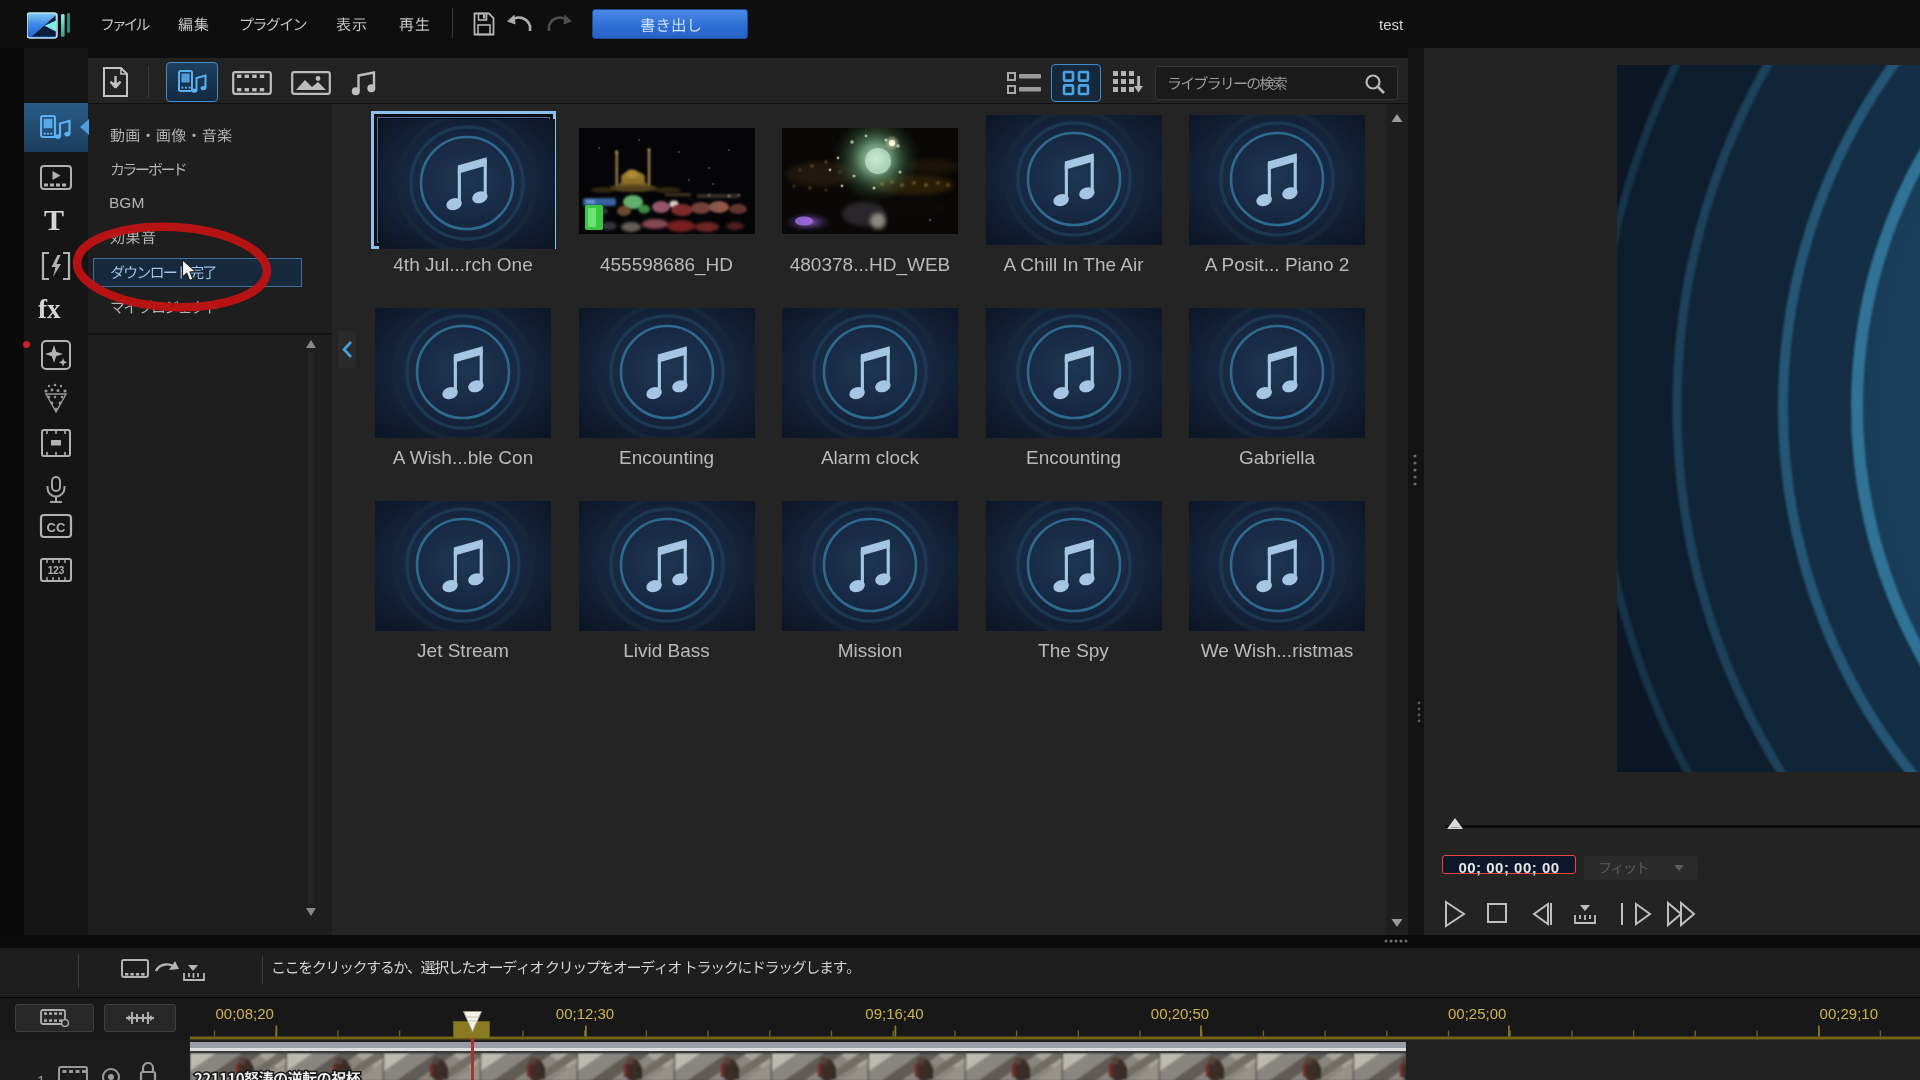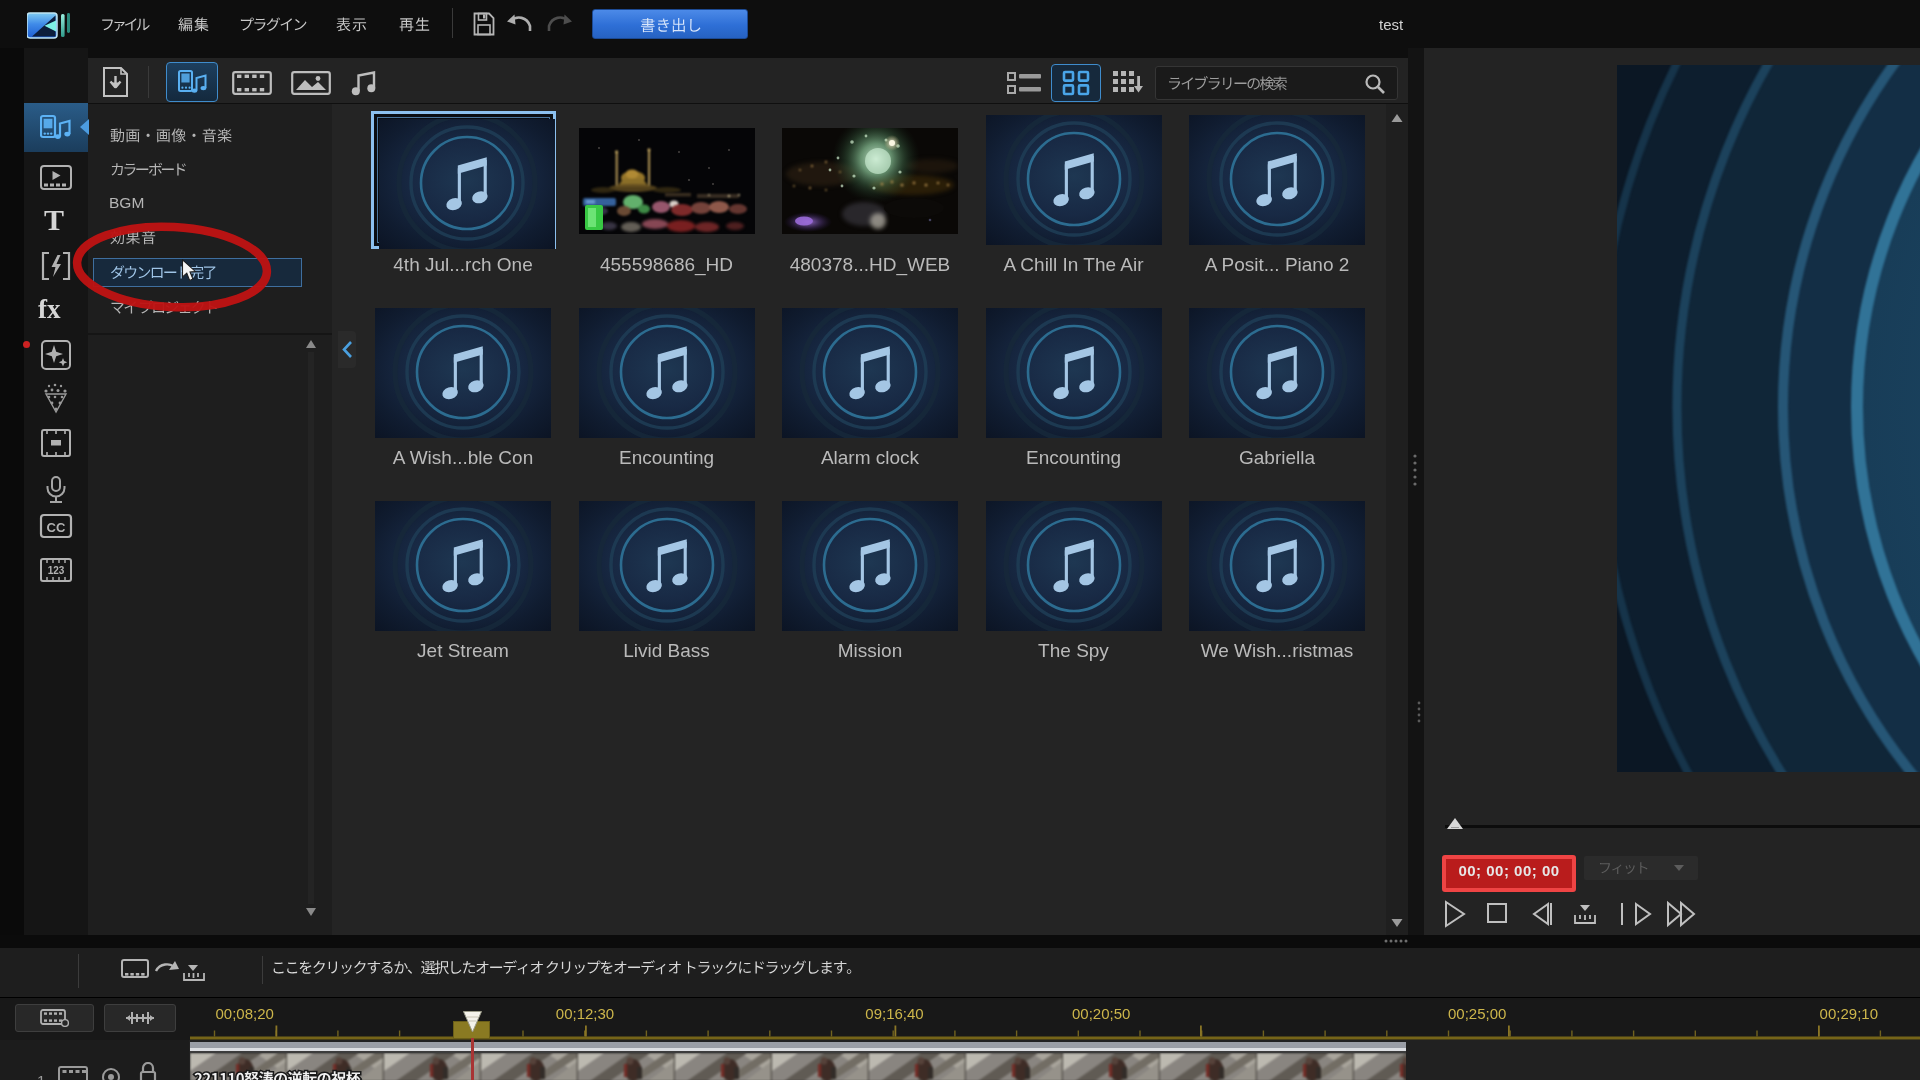--- a/index.html
+++ b/index.html
@@ -716,21 +716,21 @@
 <circle cx="751" cy="342" r="585" stroke="#265676" stroke-width="10"></circle>
 <circle cx="751" cy="342" r="691" stroke="#1c425c" stroke-width="9"></circle>
 <circle cx="751" cy="342" r="772" stroke="#16344a" stroke-width="8"></circle>
 </g>
     </svg></div>
 <div class="abs" style="left:1445px;top:825px;width:475px;height:3px;background:#0c0c0c"></div>
 <svg class="abs" style="left:1445px;top:817px" width="20" height="13">
     <path d="M10 1 L18 12 H2 Z" fill="#d8d8d8"></path>
     <path d="M6 10.5 H14" stroke="#9a9a9a" stroke-width="1"></path>
   </svg>
-<div class="abs" style="left:1442px;top:855px;width:134px;height:37px;background:#b91c1c;border:4px solid #ef4444;border-radius:3px;
+<div class="abs" style="left:1442px;top:855px;width:134px;height:19px;background:#0f172a;border:1px solid #ef4444;border-radius:3px;
 color:#e6e6e6;font-size:15px;font-weight:bold;text-align:center;line-height:23px;letter-spacing:0.5px">00; 00; 00; 00</div>
 <div class="abs" style="left:1584px;top:856px;width:114px;height:24px;background:#2b2b2b;border-radius:2px"></div>
 <svg style="position:absolute;left:1598px;top:856px;overflow:visible" width="54" height="23">
     <path transform="translate(0,17)" d="M12.1 -9.3 11.2 -9.9C10.9 -9.8 10.7 -9.8 10.5 -9.8C9.8 -9.8 4.2 -9.8 3.4 -9.8C3.0 -9.8 2.4 -9.8 2.0 -9.9V-8.6C2.4 -8.7 2.9 -8.7 3.4 -8.7C4.2 -8.7 9.8 -8.7 10.6 -8.7C10.4 -7.3 9.7 -5.4 8.8 -4.1C7.6 -2.6 6.0 -1.4 3.3 -0.7L4.2 0.3C6.8 -0.5 8.5 -1.8 9.8 -3.4C10.9 -4.9 11.5 -7.1 11.8 -8.6C11.9 -8.9 12.0 -9.1 12.1 -9.3ZM14.2 -3.6 14.7 -2.6C16.3 -3.1 17.9 -3.8 19.1 -4.4V-0.1C19.1 0.3 19.1 0.9 19.1 1.1H20.4C20.3 0.9 20.3 0.3 20.3 -0.1V-5.1C21.6 -6.0 22.7 -7.0 23.4 -7.7L22.6 -8.6C21.9 -7.7 20.6 -6.5 19.2 -5.7C18.1 -5.0 16.1 -4.0 14.2 -3.6ZM31.8 -8.1 30.7 -7.7C31.0 -7.1 31.7 -5.3 31.8 -4.7L32.9 -5.0C32.7 -5.7 32.0 -7.5 31.8 -8.1ZM36.8 -7.3 35.6 -7.7C35.4 -5.9 34.7 -4.1 33.7 -2.9C32.5 -1.4 30.8 -0.4 29.1 0.1L30.1 1.1C31.6 0.4 33.3 -0.6 34.6 -2.3C35.6 -3.5 36.2 -5.0 36.6 -6.6C36.7 -6.8 36.7 -7.0 36.8 -7.3ZM28.5 -7.4 27.5 -7.0C27.7 -6.5 28.5 -4.5 28.7 -3.8L29.8 -4.2C29.5 -4.9 28.8 -6.8 28.5 -7.4ZM42.2 -1.2C42.2 -0.7 42.2 -0.0 42.1 0.4H43.5C43.4 -0.0 43.4 -0.8 43.4 -1.2L43.4 -5.9C44.9 -5.4 47.4 -4.4 48.9 -3.6L49.4 -4.8C47.9 -5.5 45.2 -6.5 43.4 -7.1V-9.4C43.4 -9.8 43.4 -10.4 43.5 -10.8H42.1C42.2 -10.4 42.2 -9.8 42.2 -9.4C42.2 -8.2 42.2 -2.0 42.2 -1.2Z" fill="#5c5c5c"></path>
   </svg>
 <svg class="abs" style="left:1672px;top:863px" width="14" height="10">
     <path d="M2 2 L7 8 L12 2 Z" fill="#5c5c5c"></path>
   </svg>
 <svg class="abs" style="left:1443px;top:899px" width="260" height="30" viewBox="0 0 260 30">
 <g stroke="#bfbfbf" stroke-width="2" fill="none">
@@ -825,21 +825,21 @@
     <rect x="85.5" y="27.5" width="1.8" height="11" fill="#8a7626"></rect>
     <rect x="395.0" y="27.5" width="1.8" height="11" fill="#8a7626"></rect>
     <rect x="704.5" y="27.5" width="1.8" height="11" fill="#8a7626"></rect>
     <rect x="1010.0" y="27.5" width="1.8" height="11" fill="#8a7626"></rect>
     <rect x="1318.0" y="27.5" width="1.8" height="11" fill="#8a7626"></rect>
     <rect x="1628.0" y="27.5" width="1.8" height="11" fill="#8a7626"></rect>
   </svg>
 <div class="abs" style="left:215.5px;top:1005px;width:120px;font-size:15px;color:#cdb64b">00;08;20</div>
 <div class="abs" style="left:525px;top:1005px;width:120px;text-align:center;font-size:15px;color:#cdb64b">00;12;30</div>
 <div class="abs" style="left:834.5px;top:1005px;width:120px;text-align:center;font-size:15px;color:#cdb64b">09;16;40</div>
-<div class="abs" style="left:1072px;top:1005px;width:120px;text-align:left;font-size:15px;color:#cdb64b">00;20;50</div>
+<div class="abs" style="left:1120px;top:1005px;width:120px;text-align:center;font-size:15px;color:#cdb64b">00;20;50</div>
 <div class="abs" style="left:1448px;top:1005px;width:120px;font-size:15px;color:#cdb64b">00;25;00</div>
 <div class="abs" style="left:1758px;top:1005px;width:120px;text-align:right;font-size:15px;color:#cdb64b">00;29;10</div>
 <div class="abs" style="left:453px;top:1021px;width:37px;height:18px;background:#8a7a22;border:1px solid #6a5e18"></div>
 <svg class="abs" style="left:462px;top:1010px" width="21" height="24">
     <path d="M1.5 1.5 H19.5 L10.5 22 Z" fill="#f4f2ea" stroke="#9a9a88" stroke-width="1"></path>
     <path d="M5 7 H16 M6.5 11 H14.5" stroke="#c8c4b4" stroke-width="1.1"></path>
   </svg>
 <div class="abs" style="left:471px;top:1038px;width:3px;height:42px;background:#a83434;z-index:40"></div>
 <div class="abs" style="left:37px;top:1072px;font-size:15px;color:#9a9a9a">1</div>
 <svg class="abs" style="left:58px;top:1066px" width="32" height="18" viewBox="0 0 32 18">

